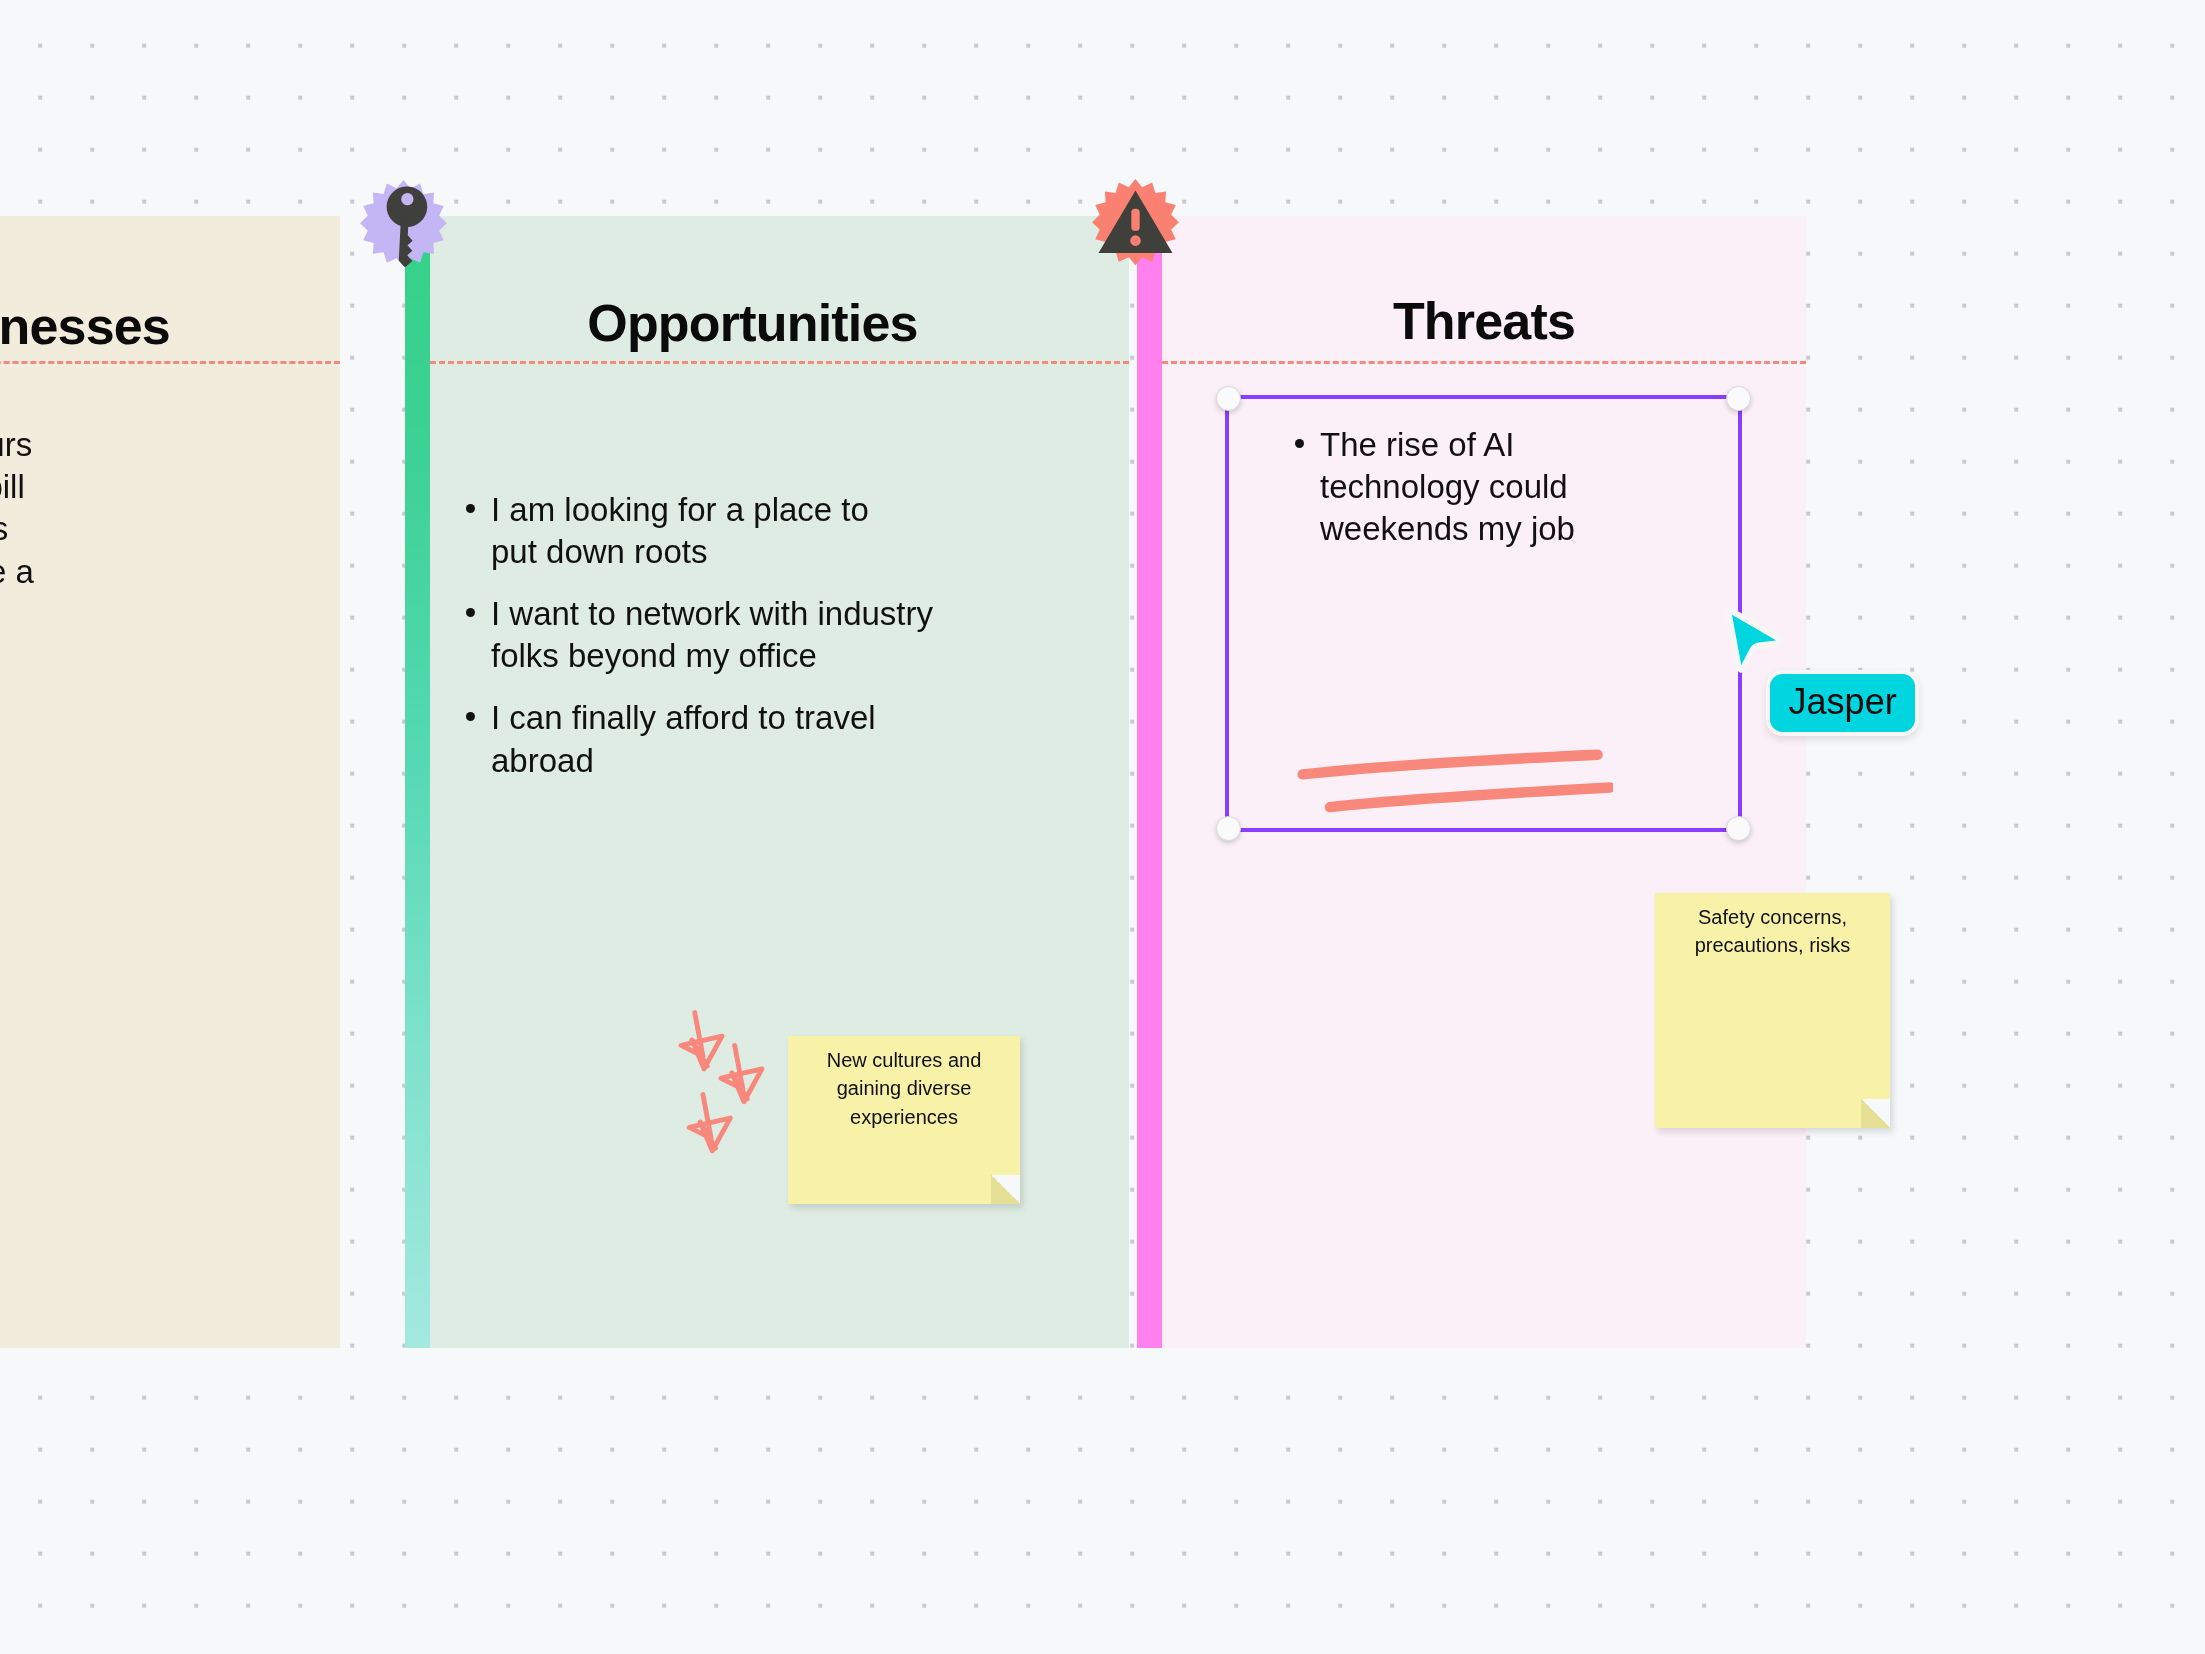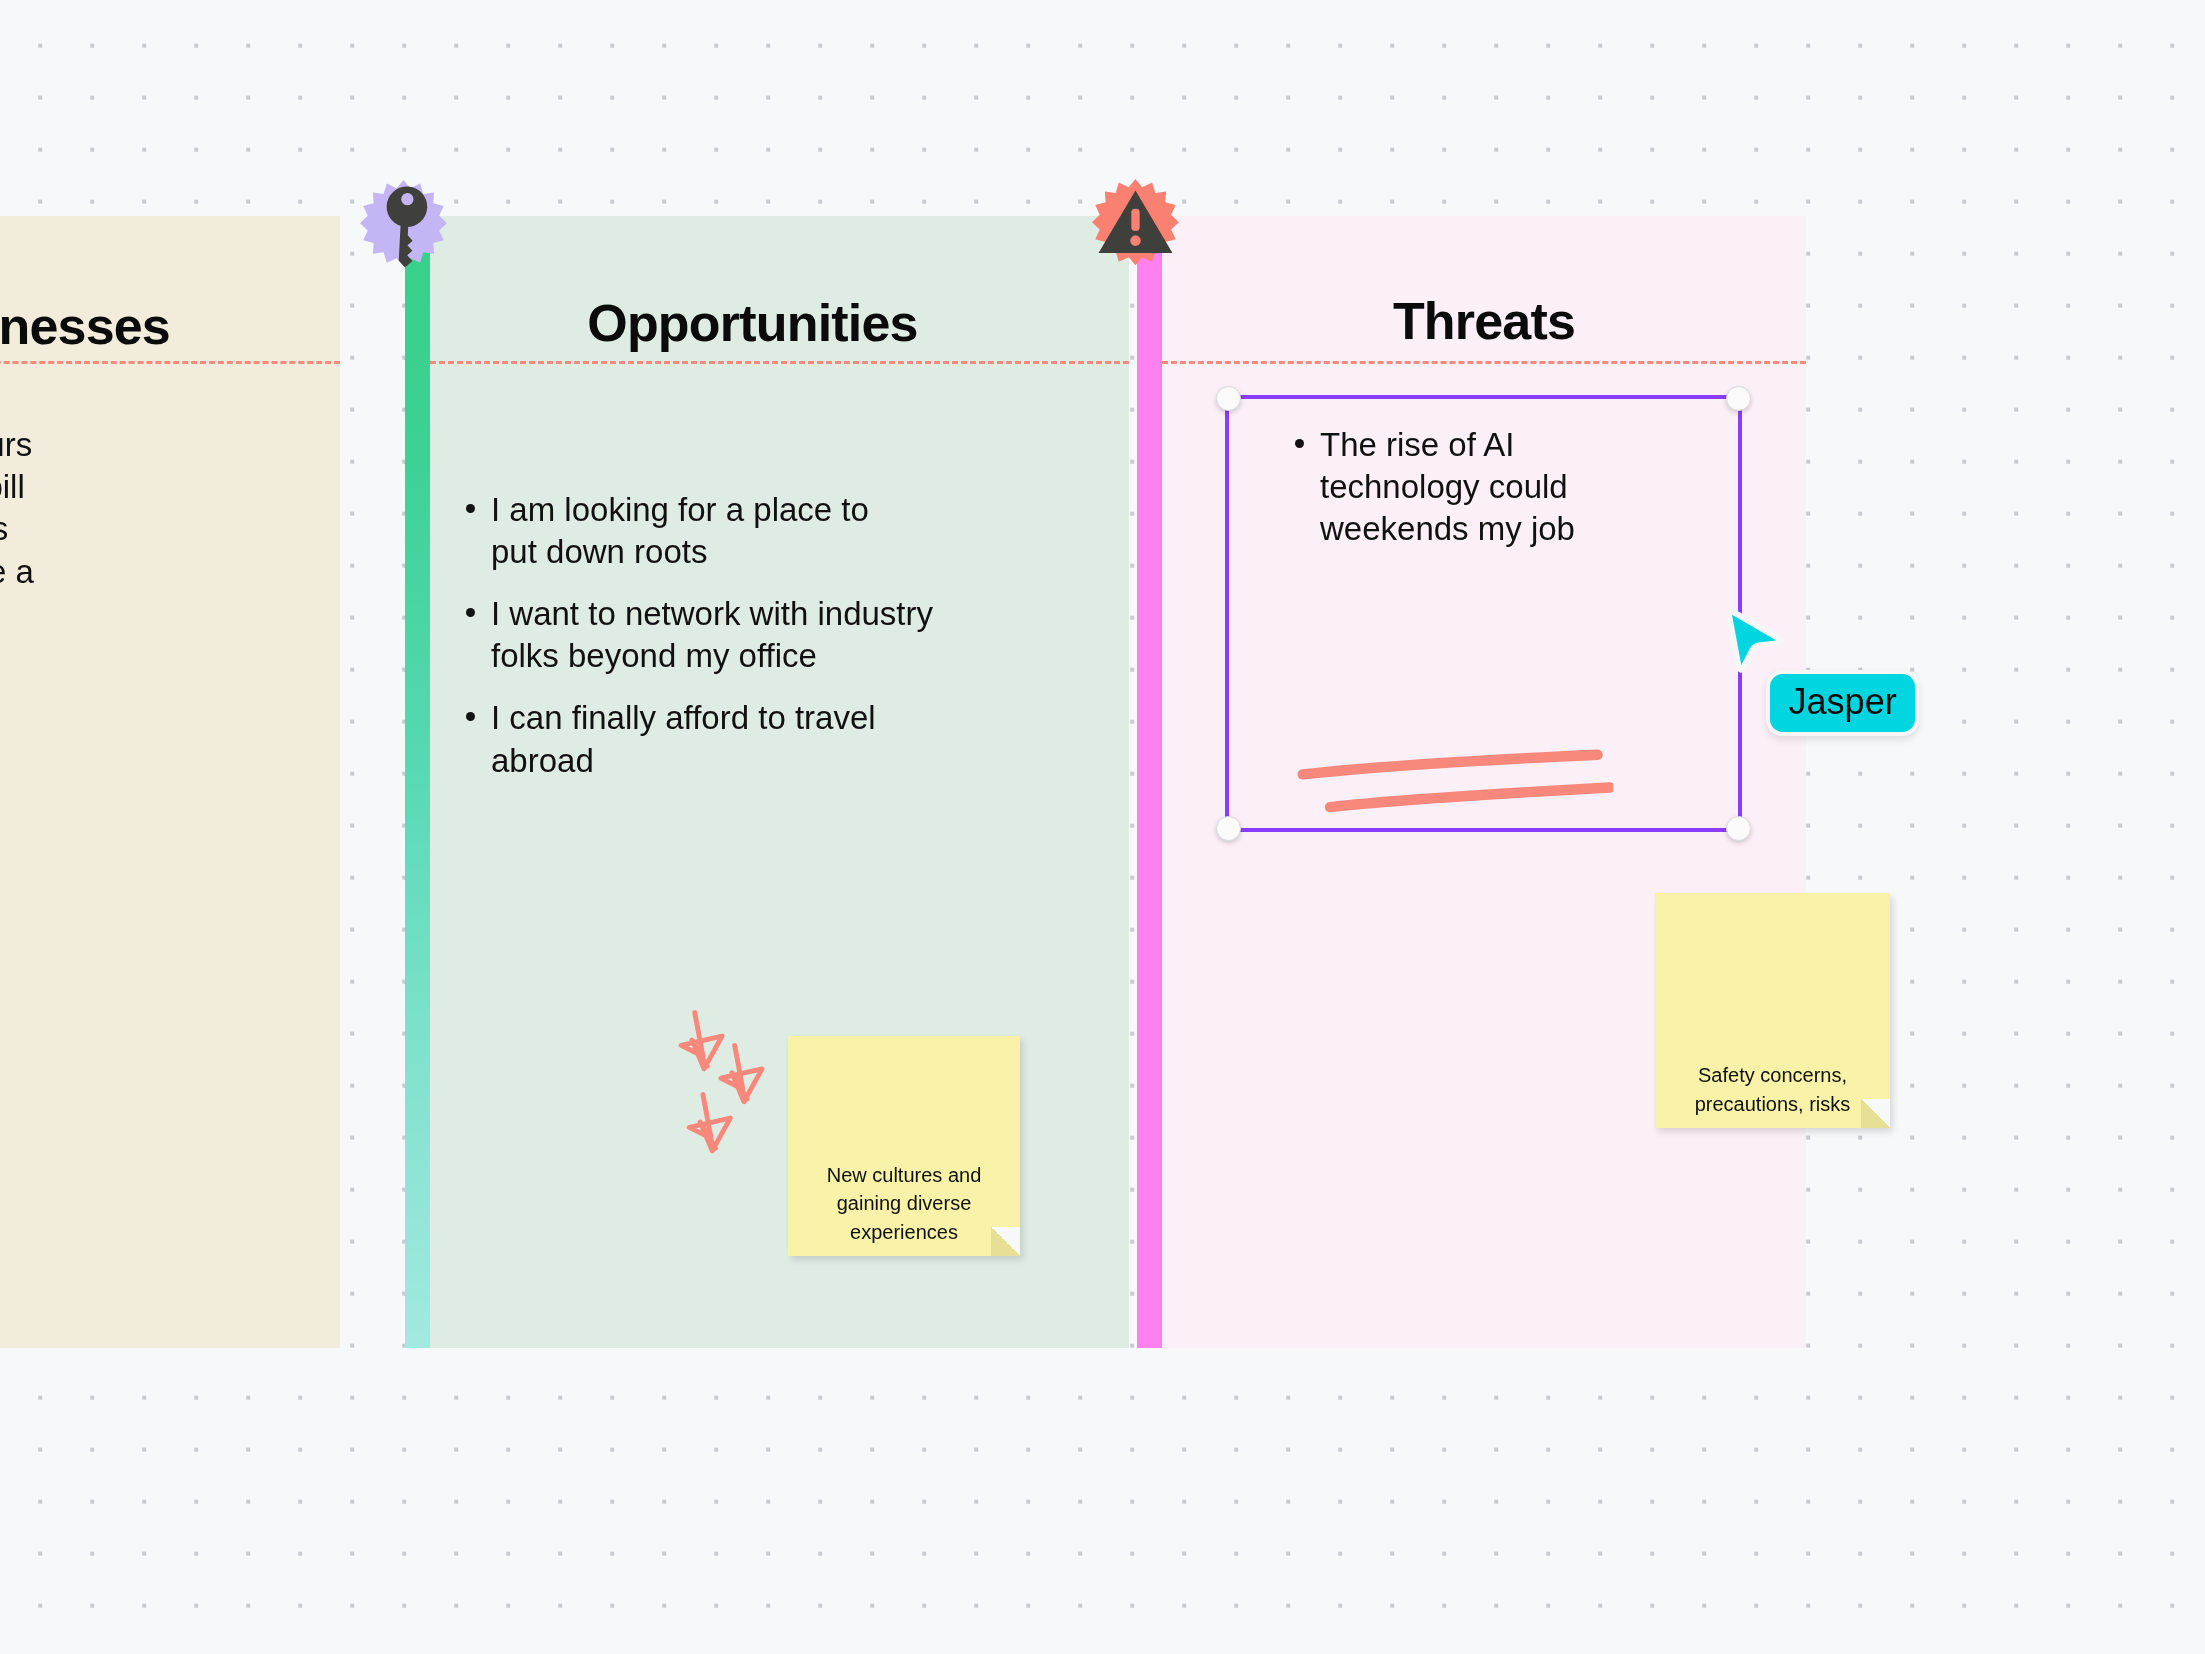--- a/index.html
+++ b/index.html
@@ -63,21 +63,21 @@
     display:flex;align-items:center;justify-content:center;
   }
   .badge svg{position:absolute;inset:0;width:100%;height:100%;}
   .badge .glyph{position:relative;z-index:2;}
 
   
   .sticky{
     position:absolute;
     background:#f7f2a8;
     box-shadow:2.7px 3.8px 6.6px rgba(0,0,0,0.13);
-    display:flex;align-items:flex-end;justify-content:center;
+    display:flex;align-items:flex-start;justify-content:center;
     text-align:center;
     font-size:20px;
     line-height:1.42;
     color:#111;
     padding:9.8px 14.2px;
     box-sizing:border-box;
     font-family:"Liberation Sans", sans-serif;
   }
   .sticky .fold{
     position:absolute;right:0;bottom:0;
@@ -166,21 +166,21 @@
   </div>
 
   <svg class="doodle" width="219" height="175" viewBox="0 0 400 320" style="left:670px;top:1006px;">
     <g fill="none" stroke="#f9887c" stroke-width="9" stroke-linecap="round" stroke-linejoin="round">
       <path d="M45 12 L60 92 L20 72 L95 55 L62 115 L40 62 L68 110"></path>
       <path d="M118 72 L133 152 L93 132 L168 115 L135 175 L113 122 L141 170"></path>
       <path d="M60 162 L75 242 L35 222 L110 205 L77 265 L55 212 L83 260"></path>
     </g>
   </svg>
 
-  <div class="sticky" style="left:788px;top:1036px;width:232px;height:220px;">
+  <div class="sticky" style="left:788px;top:1036px;width:232px;height:168px;">
     <span>New cultures and gaining diverse experiences</span>
     <span class="fold"></span>
   </div>
 
   <div class="card" style="left:1137px;top:216px;width:669px;height:1132px;">
     <div class="card-body" style="background:#fcf0f8;"></div>
 
     <div class="stripe" style="left:0;top:0;height:1132px;background:#ff80ee;"></div>
 
     <div class="card-title" style="top:75px;left:25px;width:644px;">Threats</div>

